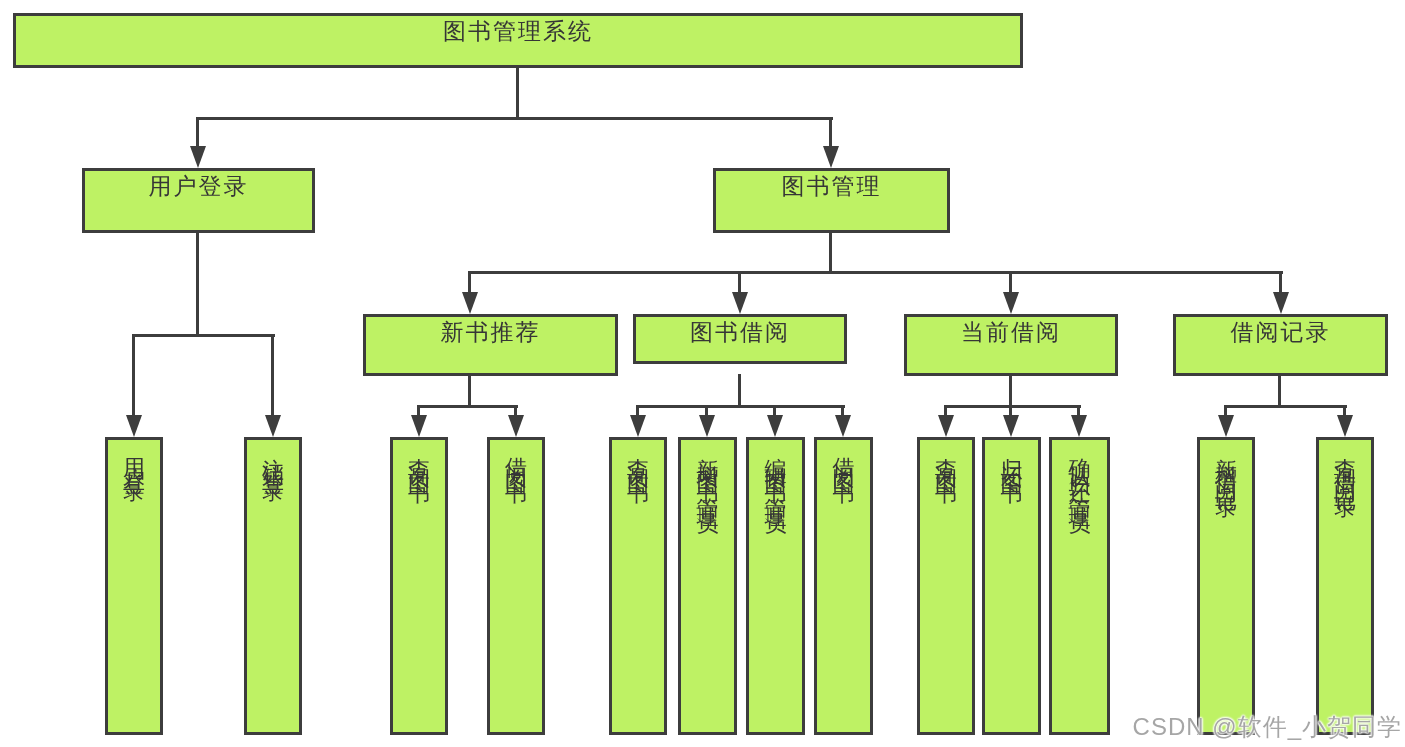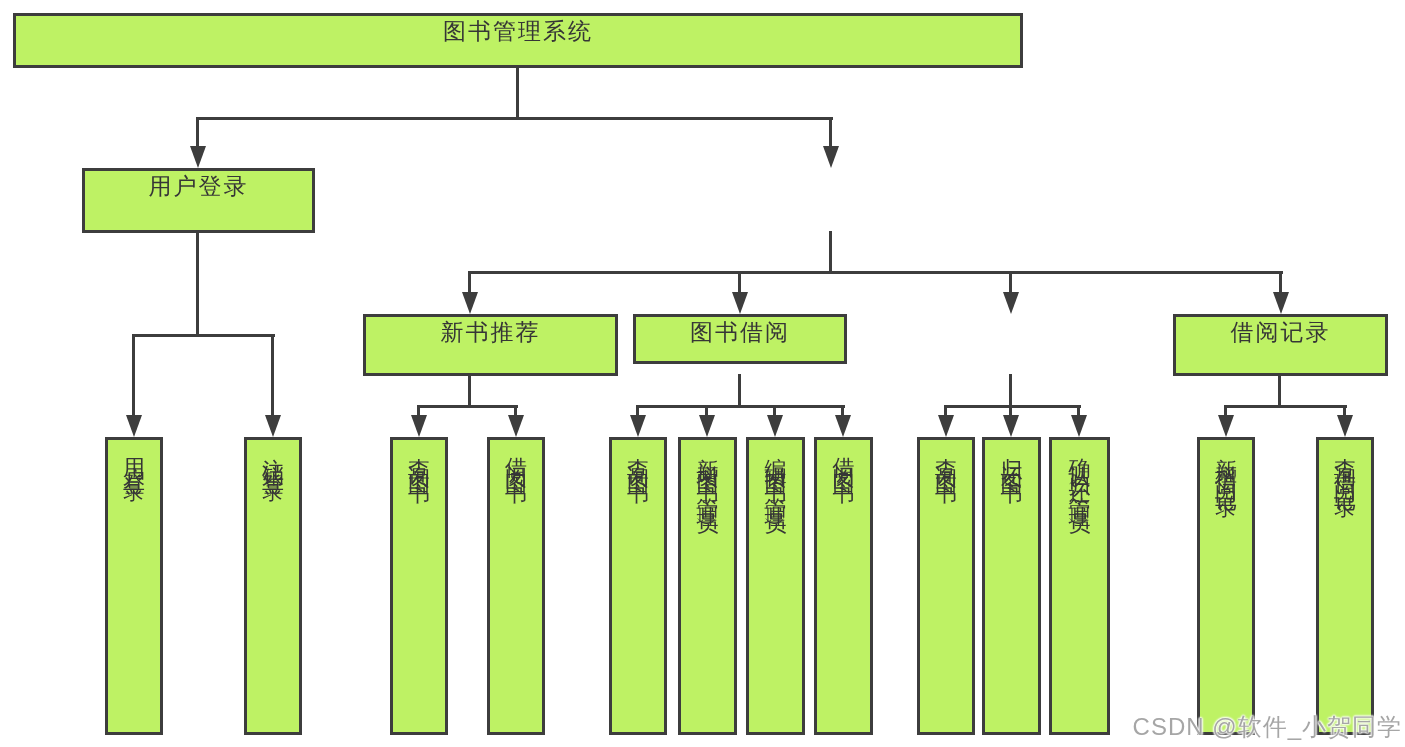--- a/index.html
+++ b/index.html
@@ -43,20 +43,23 @@
   <div class="line v" style="left:516px;top:66px;height:52px"></div>
   <div class="line h" style="left:196px;top:117px;width:637px"></div>
   <div class="line v" style="left:196px;top:117px;height:32px"></div>
   <div class="arrow" style="left:190px;top:146px"></div>
   <div class="line v" style="left:829px;top:117px;height:32px"></div>
   <div class="arrow" style="left:823px;top:146px"></div>
 
   <div class="box" style="left:82px;top:168px;width:233px;height:65px">
     <span class="hlabel">用户登录</span>
   </div>
+  <div class="box" style="left:713px;top:168px;width:237px;height:65px">
+    <span class="hlabel">图书管理</span>
+  </div>
 
   <div class="line v" style="left:196px;top:231px;height:104px"></div>
   <div class="line h" style="left:132px;top:334px;width:143px"></div>
   <div class="line v" style="left:132px;top:334px;height:83px"></div>
   <div class="arrow" style="left:126px;top:415px"></div>
   <div class="line v" style="left:271px;top:334px;height:83px"></div>
   <div class="arrow" style="left:265px;top:415px"></div>
 
   <div class="line v" style="left:829px;top:231px;height:42px"></div>
   <div class="line h" style="left:468px;top:271px;width:815px"></div>
@@ -67,20 +70,23 @@
   <div class="line v" style="left:1009px;top:271px;height:24px"></div>
   <div class="arrow" style="left:1003px;top:292px"></div>
   <div class="line v" style="left:1279px;top:271px;height:24px"></div>
   <div class="arrow" style="left:1273px;top:292px"></div>
 
   <div class="box" style="left:363px;top:314px;width:255px;height:62px">
     <span class="hlabel">新书推荐</span>
   </div>
   <div class="box" style="left:633px;top:314px;width:214px;height:50px">
     <span class="hlabel">图书借阅</span>
+  </div>
+  <div class="box" style="left:904px;top:314px;width:214px;height:62px">
+    <span class="hlabel">当前借阅</span>
   </div>
   <div class="box" style="left:1173px;top:314px;width:215px;height:62px">
     <span class="hlabel">借阅记录</span>
   </div>
 
   <div class="line v" style="left:468px;top:374px;height:33px"></div>
   <div class="line h" style="left:417px;top:405px;width:101px"></div>
   <div class="line v" style="left:417px;top:405px;height:12px"></div>
   <div class="arrow" style="left:411px;top:415px"></div>
   <div class="line v" style="left:514px;top:405px;height:12px"></div>

